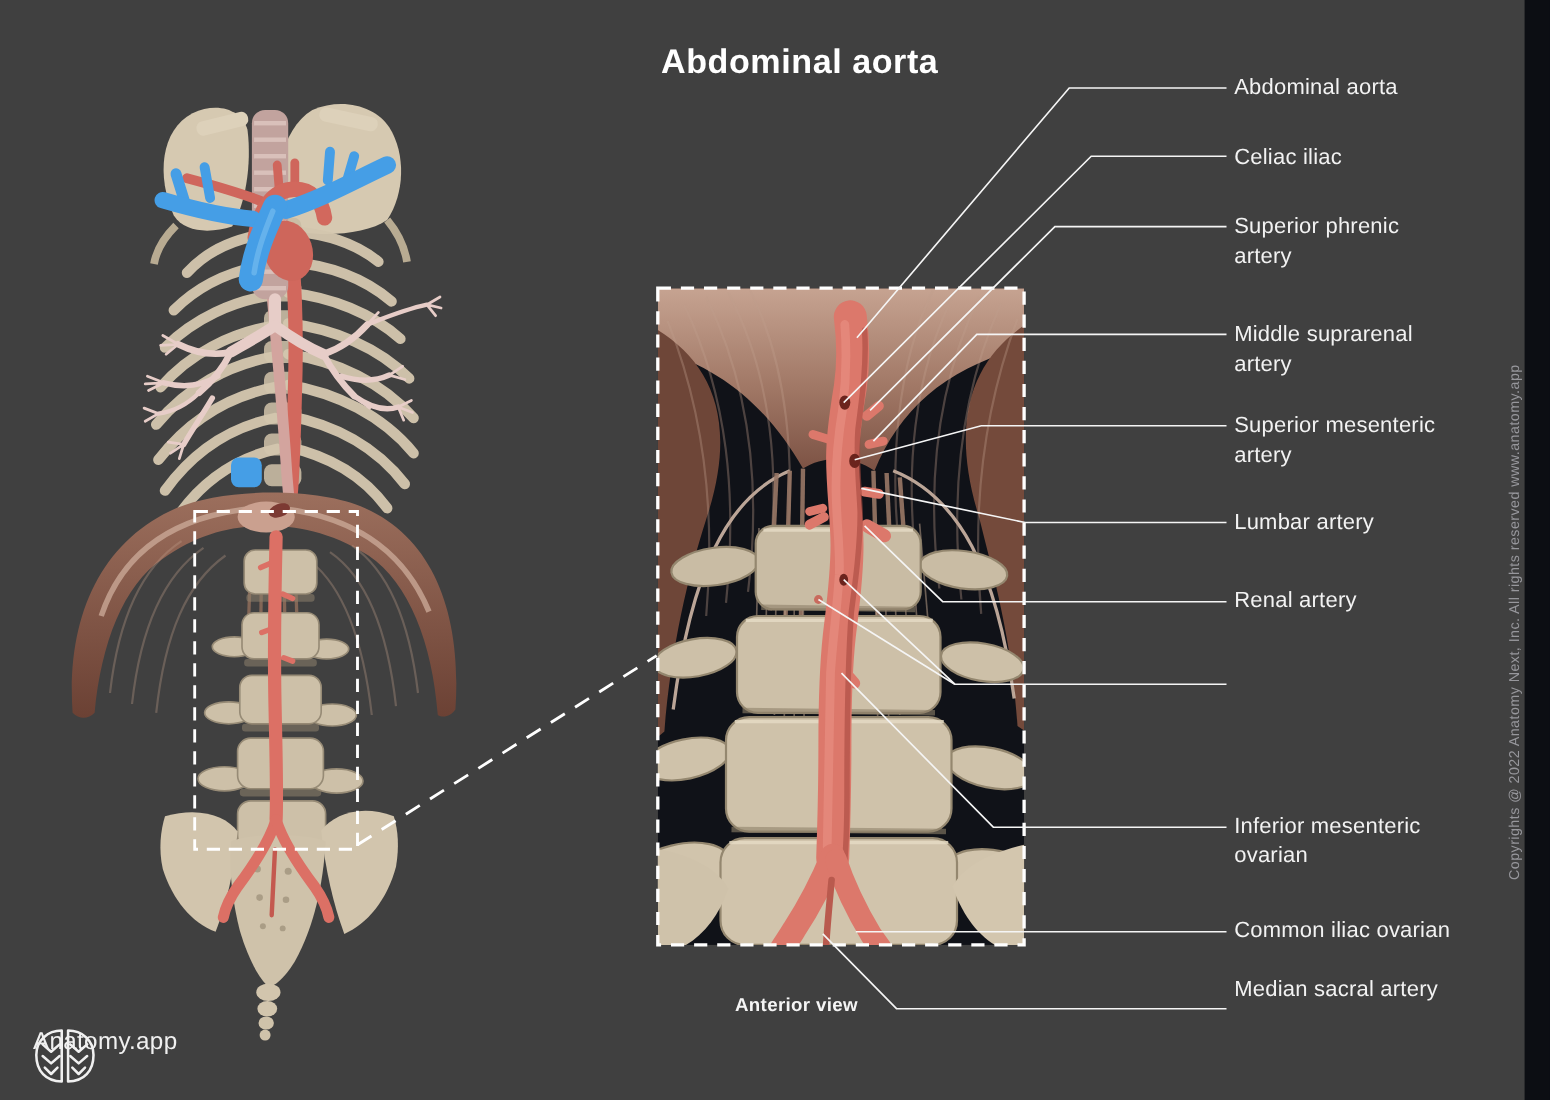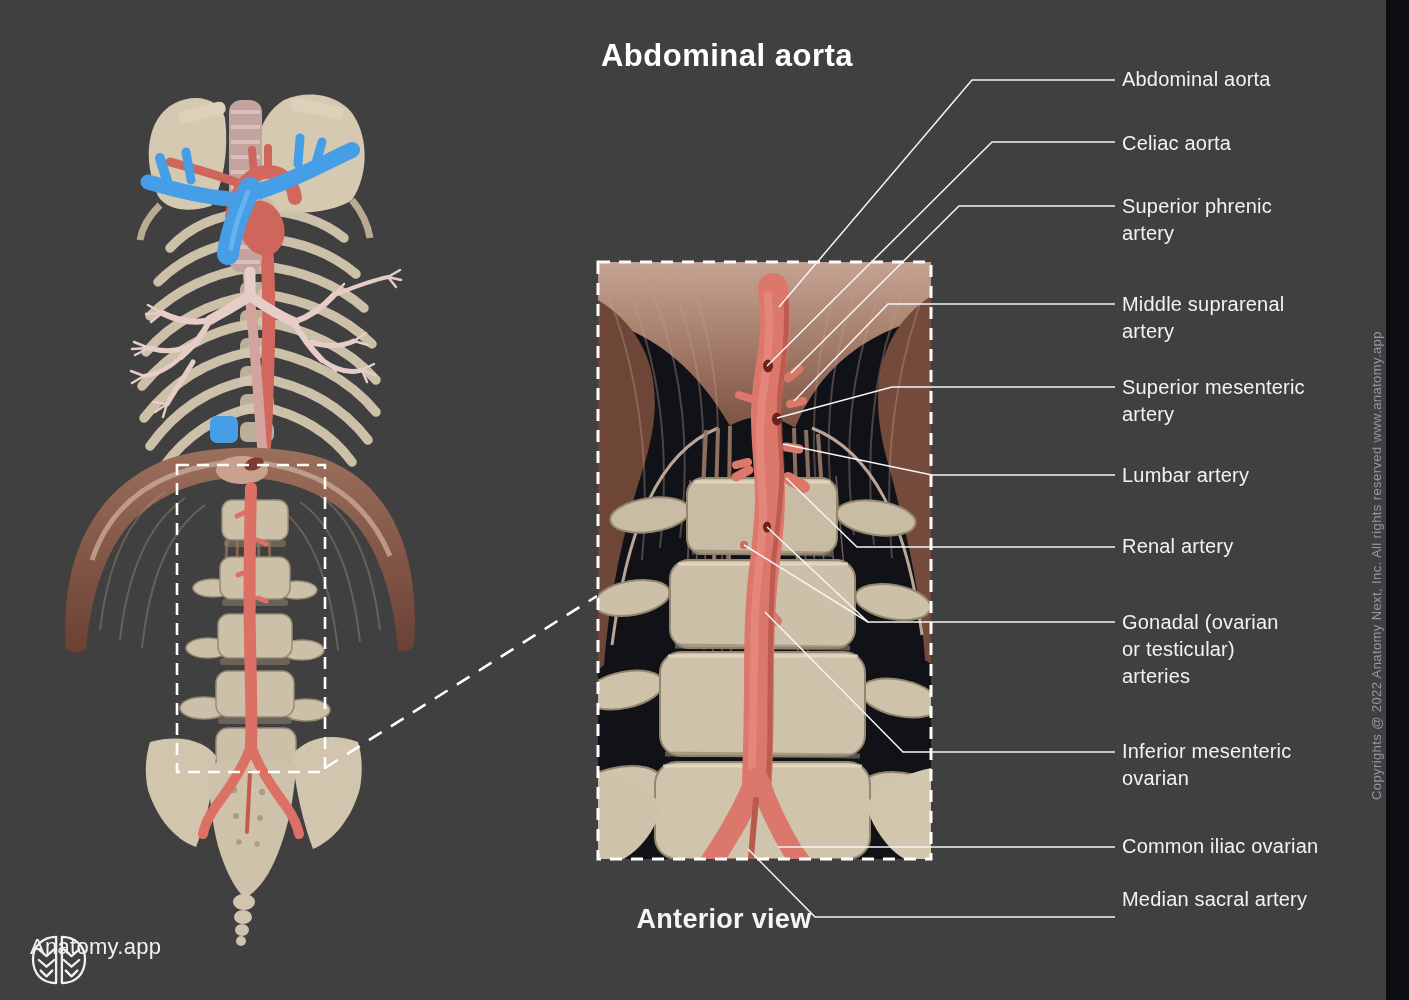--- a/index.html
+++ b/index.html
@@ -10,21 +10,21 @@
   #page-title{
     position:absolute;top:38px;left:727px;transform:translateX(-50%);
     color:#ffffff;font-size:31px;font-weight:700;letter-spacing:.5px;white-space:nowrap;
   }
   .anat-label{
     position:absolute;left:1122px;color:#f2f2f2;font-size:20px;font-weight:500;
     line-height:27px;white-space:pre-line;letter-spacing:.2px;
   }
   #view-label{
     position:absolute;top:904px;left:724px;transform:translateX(-50%);
-    color:#f5f5f5;font-size:27px;font-weight:600;letter-spacing:.3px;white-space:nowrap;
+    color:#f5f5f5;font-size:17px;font-weight:600;letter-spacing:.3px;white-space:nowrap;
   }
   #brand{position:absolute;left:30px;top:934px;display:flex;align-items:center;gap:14px;}
   #brand .brand-name{color:#f0f0f0;font-size:22px;font-weight:500;letter-spacing:.3px;}
   #copyright{
     position:absolute;right:2px;top:240px;height:560px;display:flex;align-items:center;
     writing-mode:vertical-rl;transform:rotate(180deg);
     color:#97979c;font-size:13px;letter-spacing:.4px;
   }
   svg{position:absolute;left:0;top:0;}
 </style>
@@ -357,32 +357,29 @@
       <line x1="744" y1="545" x2="868" y2="622"></line>
       <polyline points="765,612 903,752 1115,752"></polyline>
       <line x1="778" y1="847" x2="1115" y2="847"></line>
       <polyline points="748,849 815,917 1115,917"></polyline>
     </g>
   </svg>
 
   <div id="page-title">Abdominal aorta</div>
 
   <div class="anat-label" style="top:66px">Abdominal aorta</div>
-  <div class="anat-label" style="top:130px">Celiac aorta</div>
+  <div class="anat-label" style="top:130px">Celiac iliac</div>
   <div class="anat-label" style="top:193px">Superior phrenic
 artery</div>
   <div class="anat-label" style="top:291px">Middle suprarenal
 artery</div>
   <div class="anat-label" style="top:374px">Superior mesenteric
 artery</div>
   <div class="anat-label" style="top:462px">Lumbar artery</div>
   <div class="anat-label" style="top:533px">Renal artery</div>
-  <div class="anat-label" style="top:609px">Gonadal (ovarian
-or testicular)
-arteries</div>
   <div class="anat-label" style="top:738px">Inferior mesenteric
 ovarian</div>
   <div class="anat-label" style="top:833px">Common iliac ovarian</div>
   <div class="anat-label" style="top:886px">Median sacral artery</div>
 
   <div id="view-label">Anterior view</div>
 
   <div id="brand">
     <svg width="58" height="52" viewBox="0 0 60 54">
       <g fill="none" stroke="#f0f0f0" stroke-width="2.4" stroke-linejoin="round" stroke-linecap="round">

